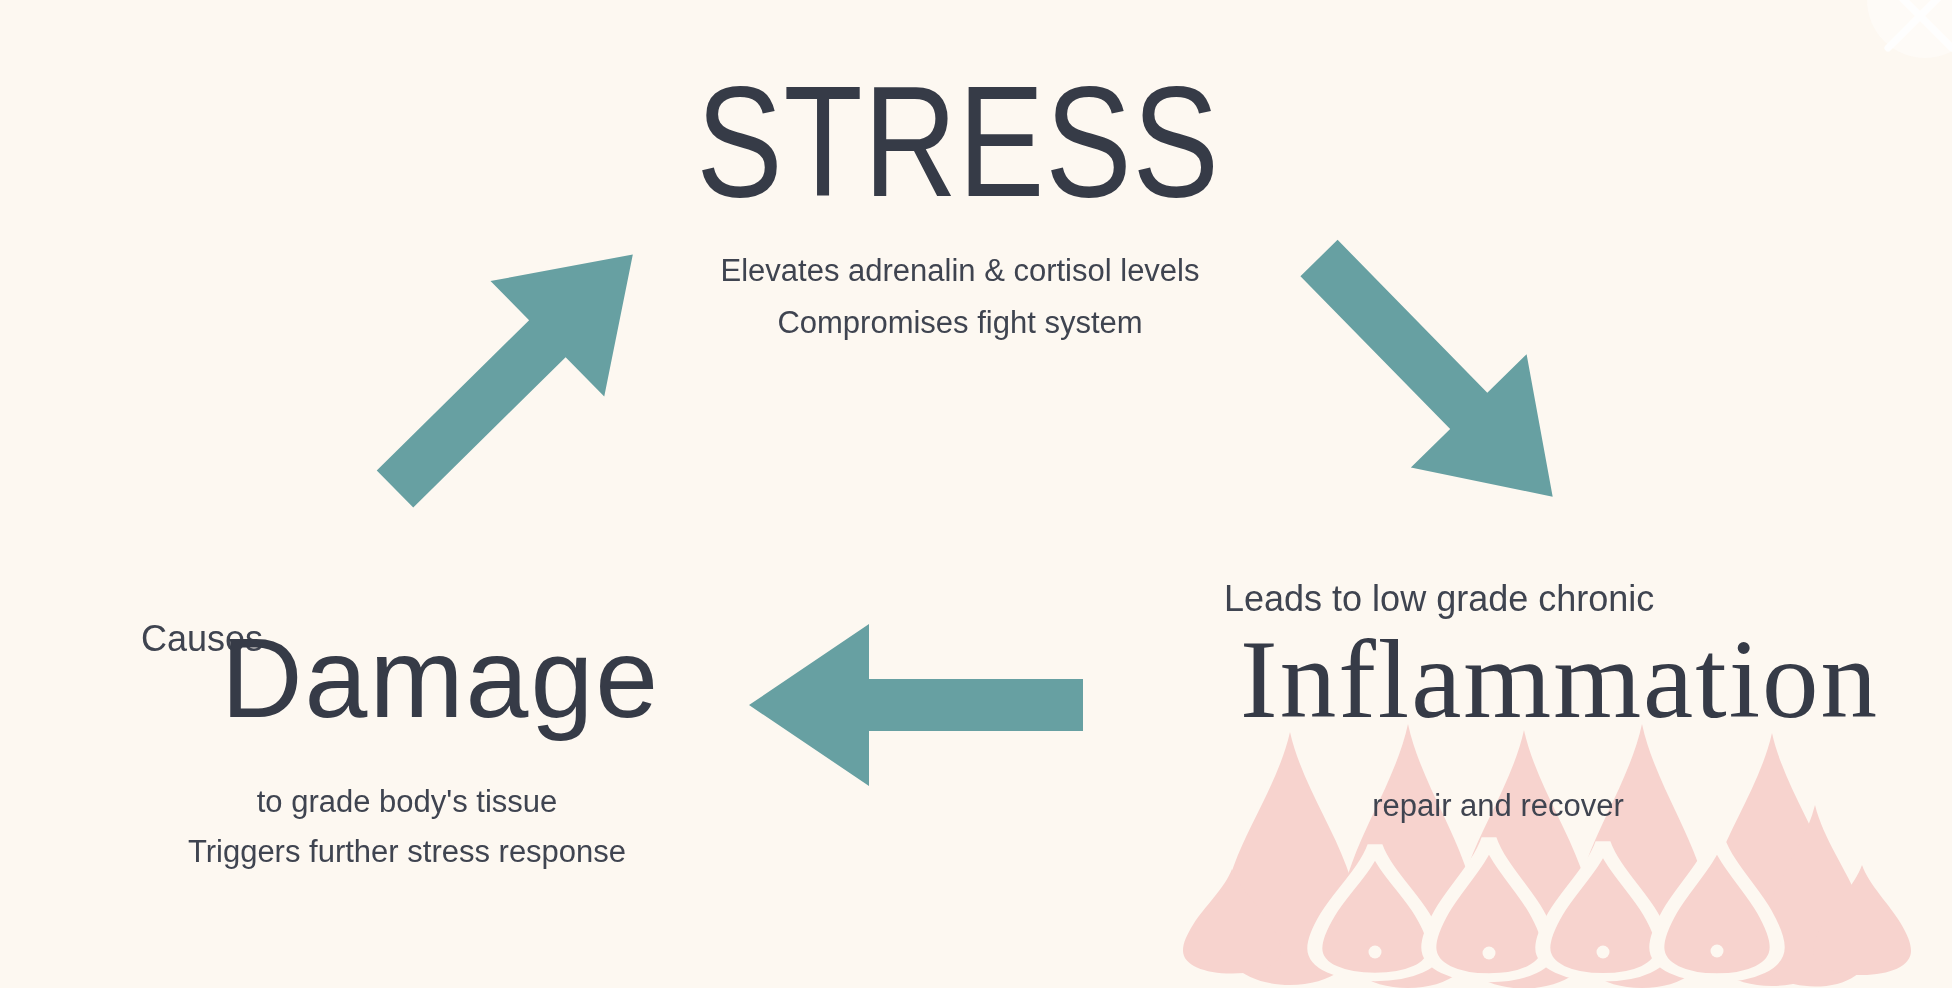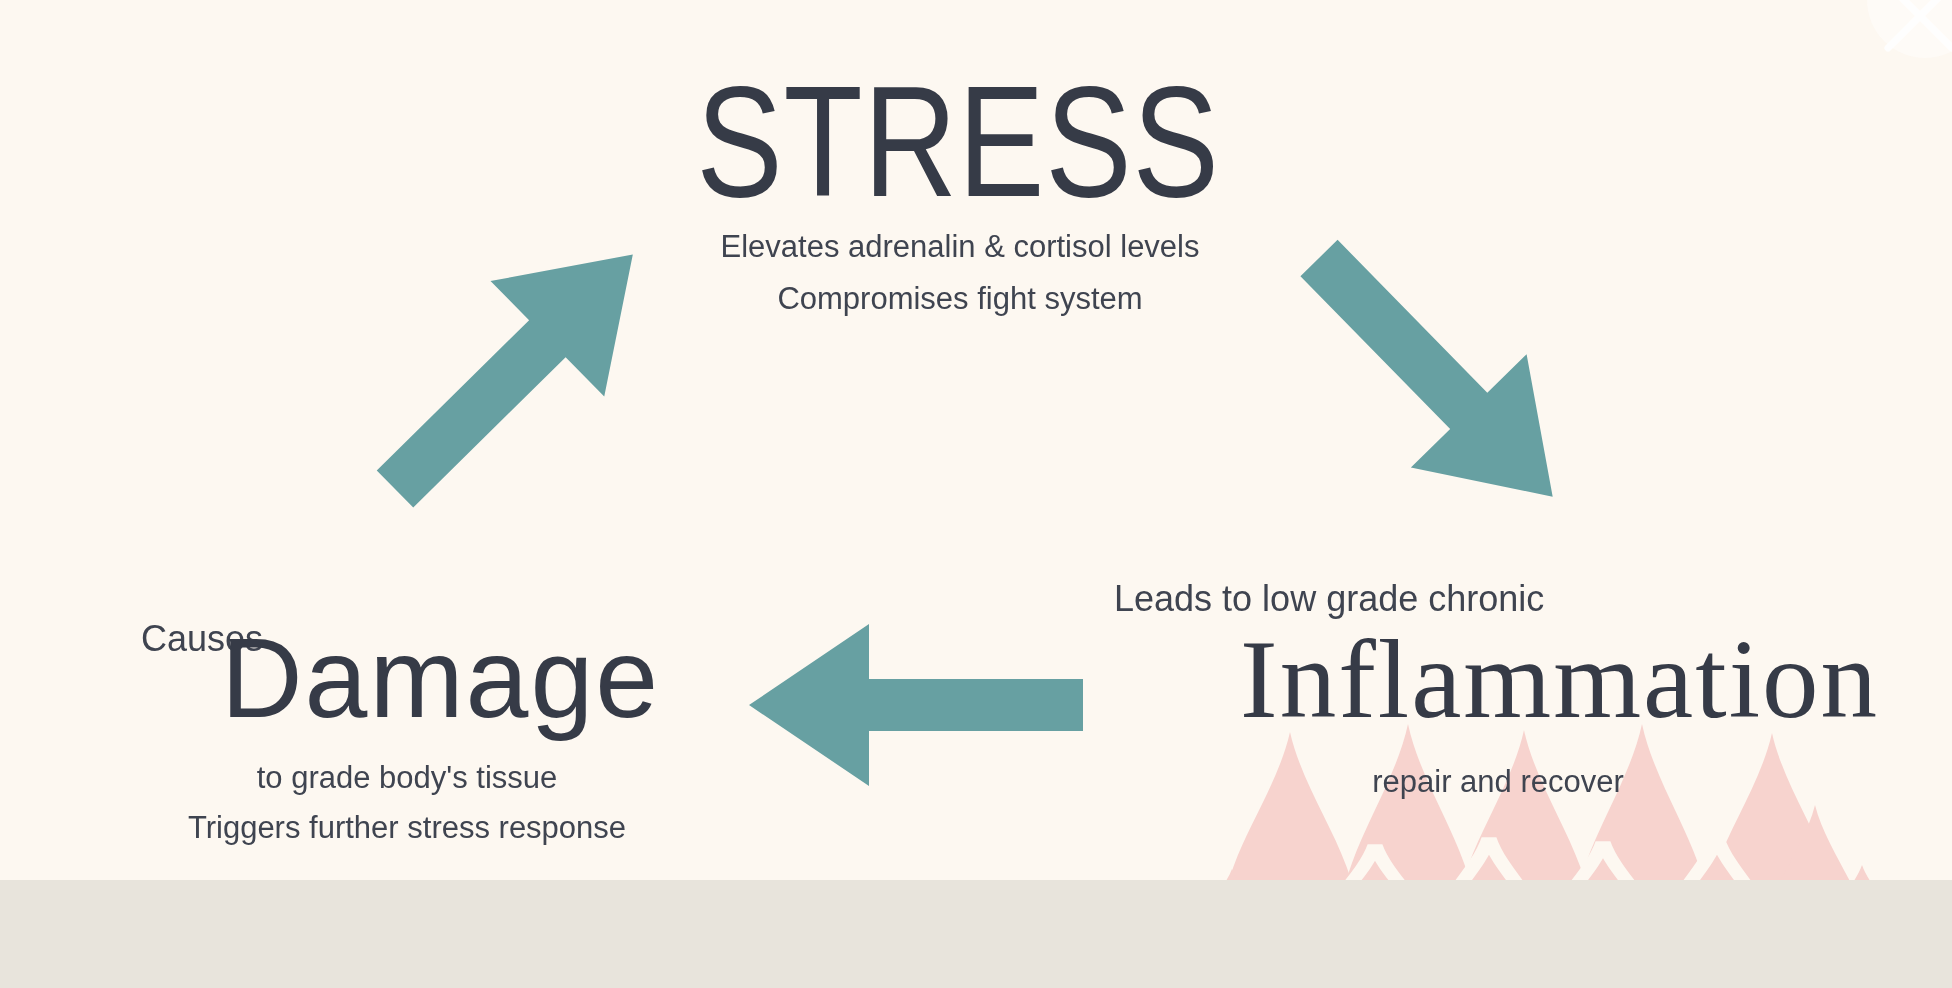--- a/index.html
+++ b/index.html
@@ -7,41 +7,41 @@
     --title-color:#363b47;
     --body-color:#3f4450;
     --arrow-color:#67a0a2;
     --flame-color:#f7d3ce;
     --close-color:#ffffff;
   }
   *{margin:0;padding:0;box-sizing:border-box;}
   html,body{background:#e8e4dc;}
   .canvas{
     position:relative;
-    width:1952px;height:880px;
+    width:1952px;height:988px;
     background:var(--bg);
     overflow:hidden;
     font-family:"Liberation Sans","DejaVu Sans",sans-serif;
     color:var(--body-color);
   }
   .abs{position:absolute;}
   .big-title{
     font-size:158px;line-height:1;font-weight:400;
     color:var(--title-color);letter-spacing:1px;
     text-align:center;white-space:nowrap;
   }
   .node-title{
     font-size:113px;line-height:1;font-weight:400;
     color:var(--title-color);letter-spacing:2px;white-space:nowrap;margin-left:32px;
   }
   .lead-in{
     font-size:36px;line-height:1;color:var(--body-color);white-space:nowrap;
   }
   .sub{
-    font-size:31px;color:var(--body-color);text-align:center;
+    font-size:31px;color:var(--body-color);text-align:center;margin-top:24px;
   }
   .sub div{white-space:nowrap;}
   .lh52 div{line-height:52px;}
   .lh50 div{line-height:50px;}
   svg{display:block;}
 </style>
 </head>
 <body>
 
 <div class="canvas">
@@ -90,21 +90,21 @@
       </g>
     </g>
   </svg>
 
   <div class="abs big-title" style="left:458px;top:62px;width:1000px;transform:scaleX(0.82);transform-origin:center;">STRESS</div>
   <div class="abs sub lh52" style="left:460px;top:221px;width:1000px;">
     <div>Elevates adrenalin &amp; cortisol levels</div>
     <div>Compromises fight system</div>
   </div>
 
-  <div class="abs lead-in" style="left:1114px;top:581px;">Leads to low grade chronic</div>
+  <div class="abs lead-in" style="left:1224px;top:581px;">Leads to low grade chronic</div>
   <div class="abs node-title" style="left:1208px;top:622px;font-family:Liberation Serif, serif;">Inflammation</div>
   <div class="abs sub lh50" style="left:1198px;top:757px;width:600px;">
     <div>repair and recover</div>
   </div>
 
   <div class="abs lead-in" style="left:141px;top:621px;">Causes</div>
   <div class="abs node-title" style="left:189px;top:622px;">Damage</div>
   <div class="abs sub lh50" style="left:107px;top:753px;width:600px;">
     <div>to grade body's tissue</div>
     <div>Triggers further stress response</div>

